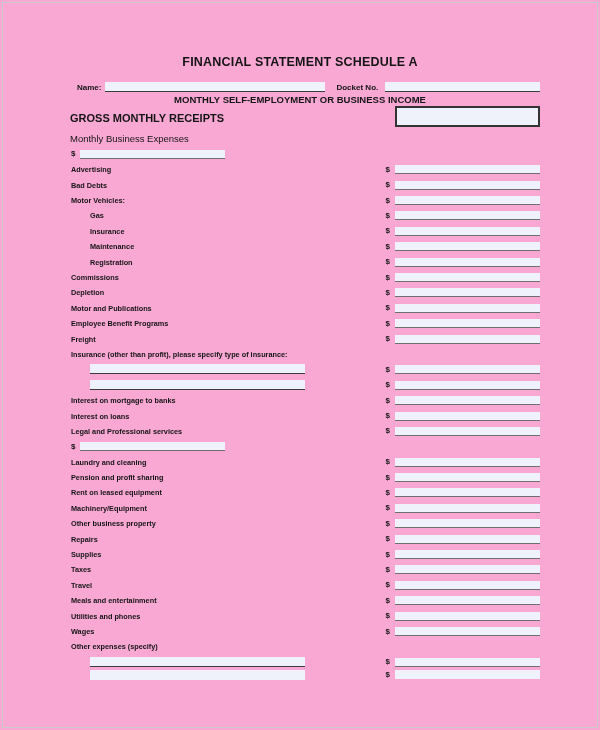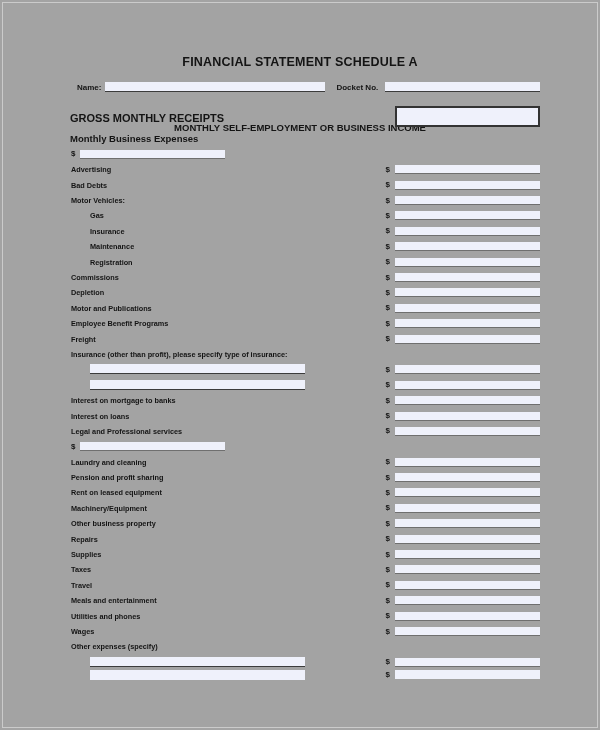--- a/index.html
+++ b/index.html
@@ -7,44 +7,44 @@
     --amt-line:#6f6f6f;
     --dark-line:#3c3c3c;
     --box-border:#333333;
   }
   *{margin:0;padding:0;box-sizing:border-box;}
   html,body{background:#ffffff;}
   body{
     width:600px;height:730px;position:relative;overflow:hidden;
     font-family:"Liberation Sans",sans-serif;color:#141414;
   }
-  .page{position:absolute;inset:0;background:#a3a3a3;}
+  .page{position:absolute;inset:0;background:#f9a8d4;}
   .frame{position:absolute;inset:2px;border:1px solid #cbcbcb;pointer-events:none;}
   .title{
     position:absolute;top:55px;left:0;right:0;text-align:center;
     font-size:12.5px;font-weight:bold;letter-spacing:.2px;
   }
   .header-fields{
     position:absolute;top:80px;left:77px;right:60px;height:12px;
     display:flex;align-items:flex-end;font-size:8px;font-weight:bold;
   }
   .hf-label{white-space:nowrap;line-height:9px;margin-top:41px;}
   .name-field{width:220px;height:10px;margin:0 11px 0 4px;background:var(--fill);border-bottom:1.5px solid var(--dark-line);}
   .docket-field{flex:1;height:10px;margin-left:7px;background:var(--fill);border-bottom:1.5px solid var(--dark-line);}
   .subtitle{
     position:absolute;top:94px;left:0;right:0;text-align:center;
-    font-size:9.5px;font-weight:bold;margin-top:28px;
+    font-size:9.5px;font-weight:bold;
   }
   .gross-label{position:absolute;top:112px;left:70px;font-size:11px;font-weight:bold;}
   .gross-box{
     position:absolute;top:106px;left:395px;width:145px;height:21px;
     border:2px solid var(--box-border);background:var(--fill);
     font-size:8.5px;line-height:17px;padding:0 4px;
   }
-  .expenses-heading{position:absolute;top:133px;left:70px;font-size:9.5px;font-weight:bold;}
+  .expenses-heading{position:absolute;top:133px;left:70px;font-size:9.5px;font-weight:normal;}
   .rows{position:absolute;top:147px;left:0;right:0;}
   .row{
     height:15.4px;display:flex;align-items:flex-end;
     padding:0 60px 3.5px 71px;
   }
   .row .label{flex:1;font-size:7.3px;font-weight:bold;line-height:8px;white-space:nowrap;}
   .row.indent .label{padding-left:19px;}
   .label-area{flex:1;display:flex;align-items:flex-end;}
   .specify-fill{margin-left:19px;width:215px;height:10px;background:var(--fill);border-bottom:1.5px solid var(--dark-line);font-size:7.3px;line-height:10px;}
   .amount{flex:none;display:flex;align-items:flex-end;}

